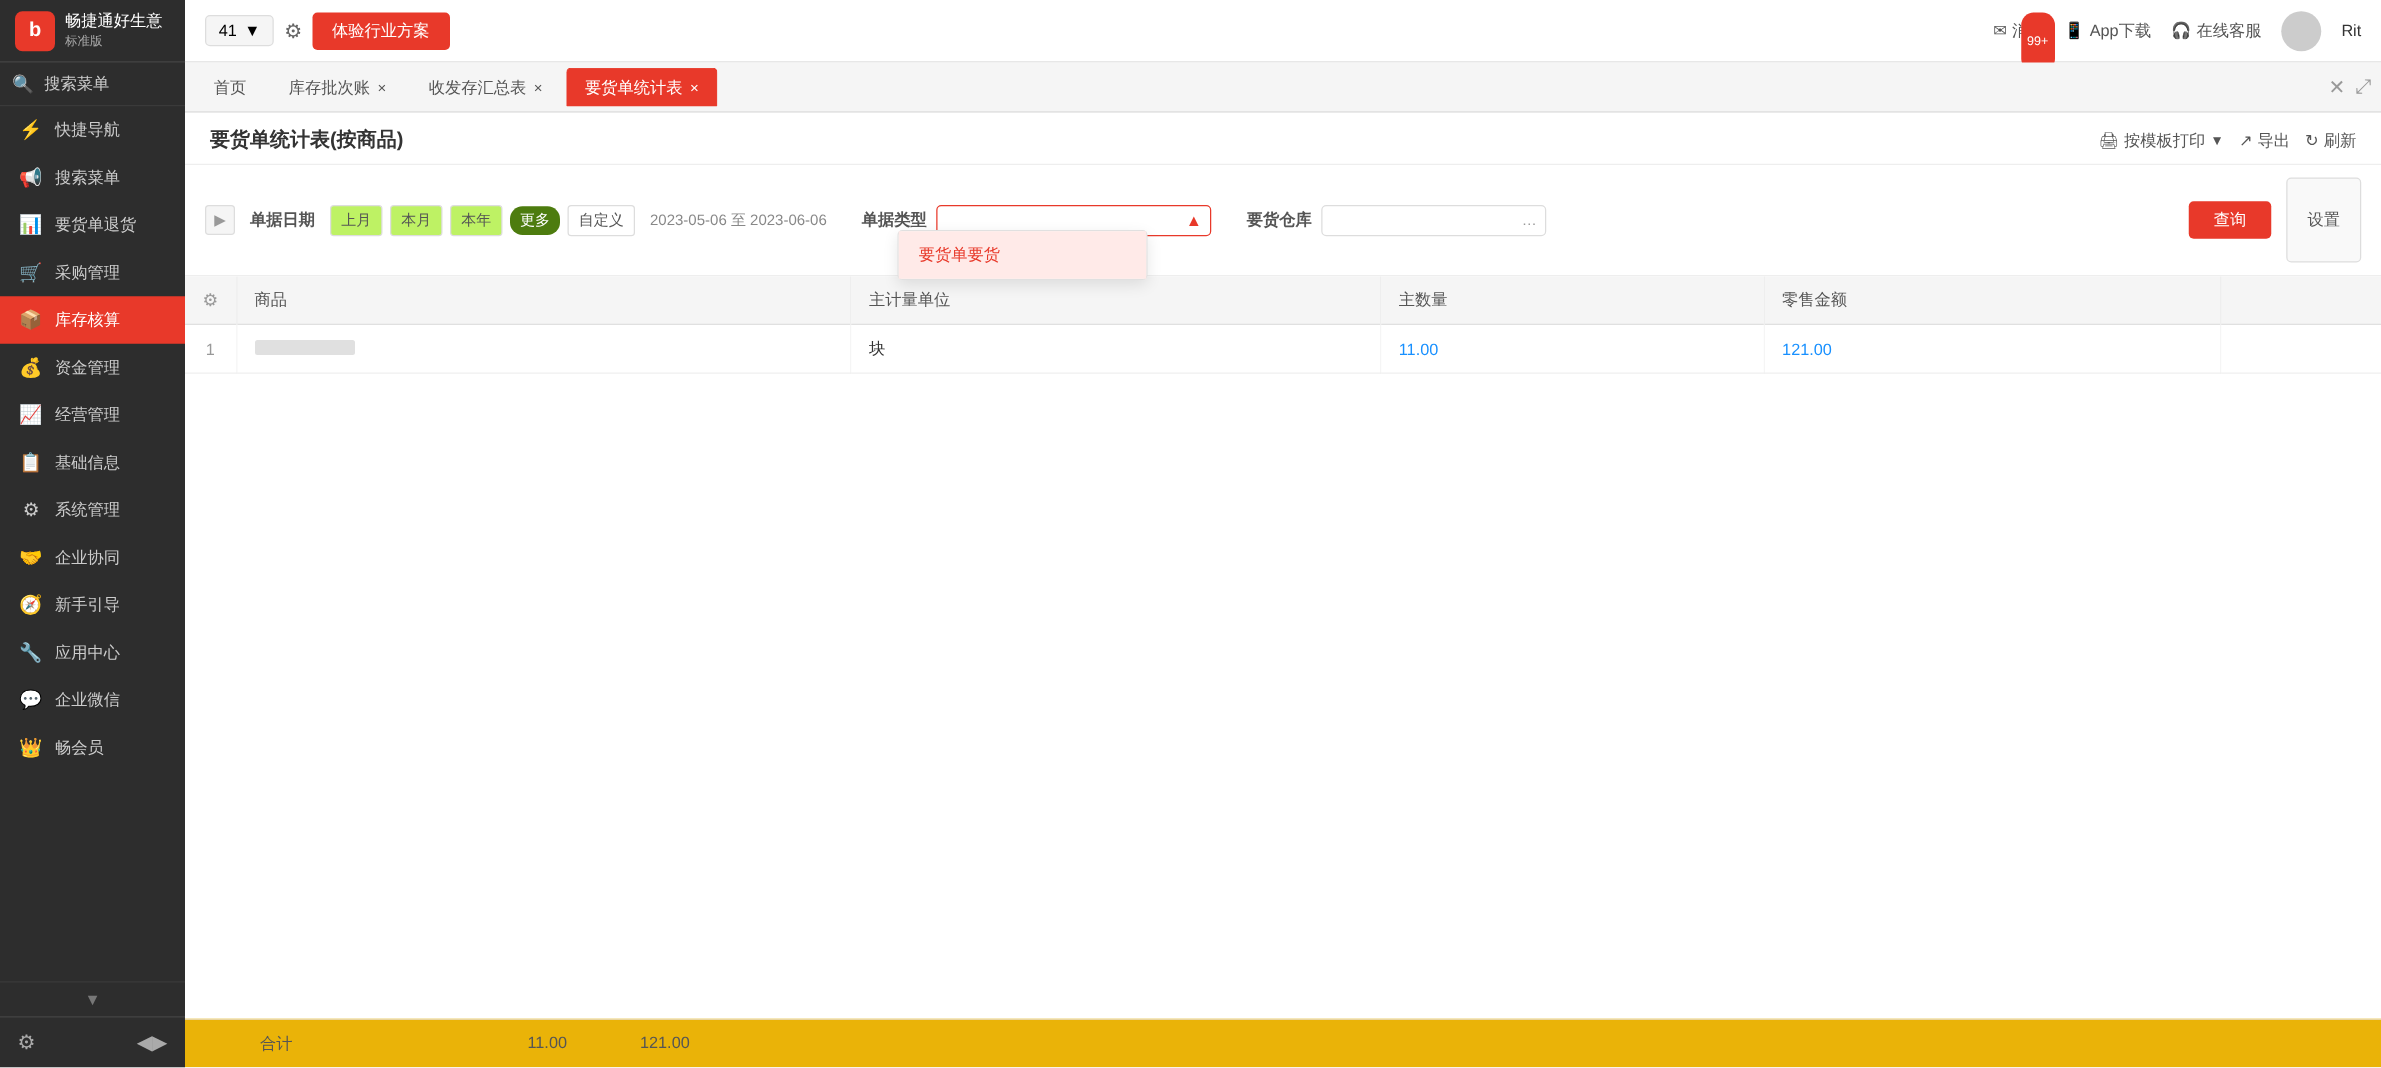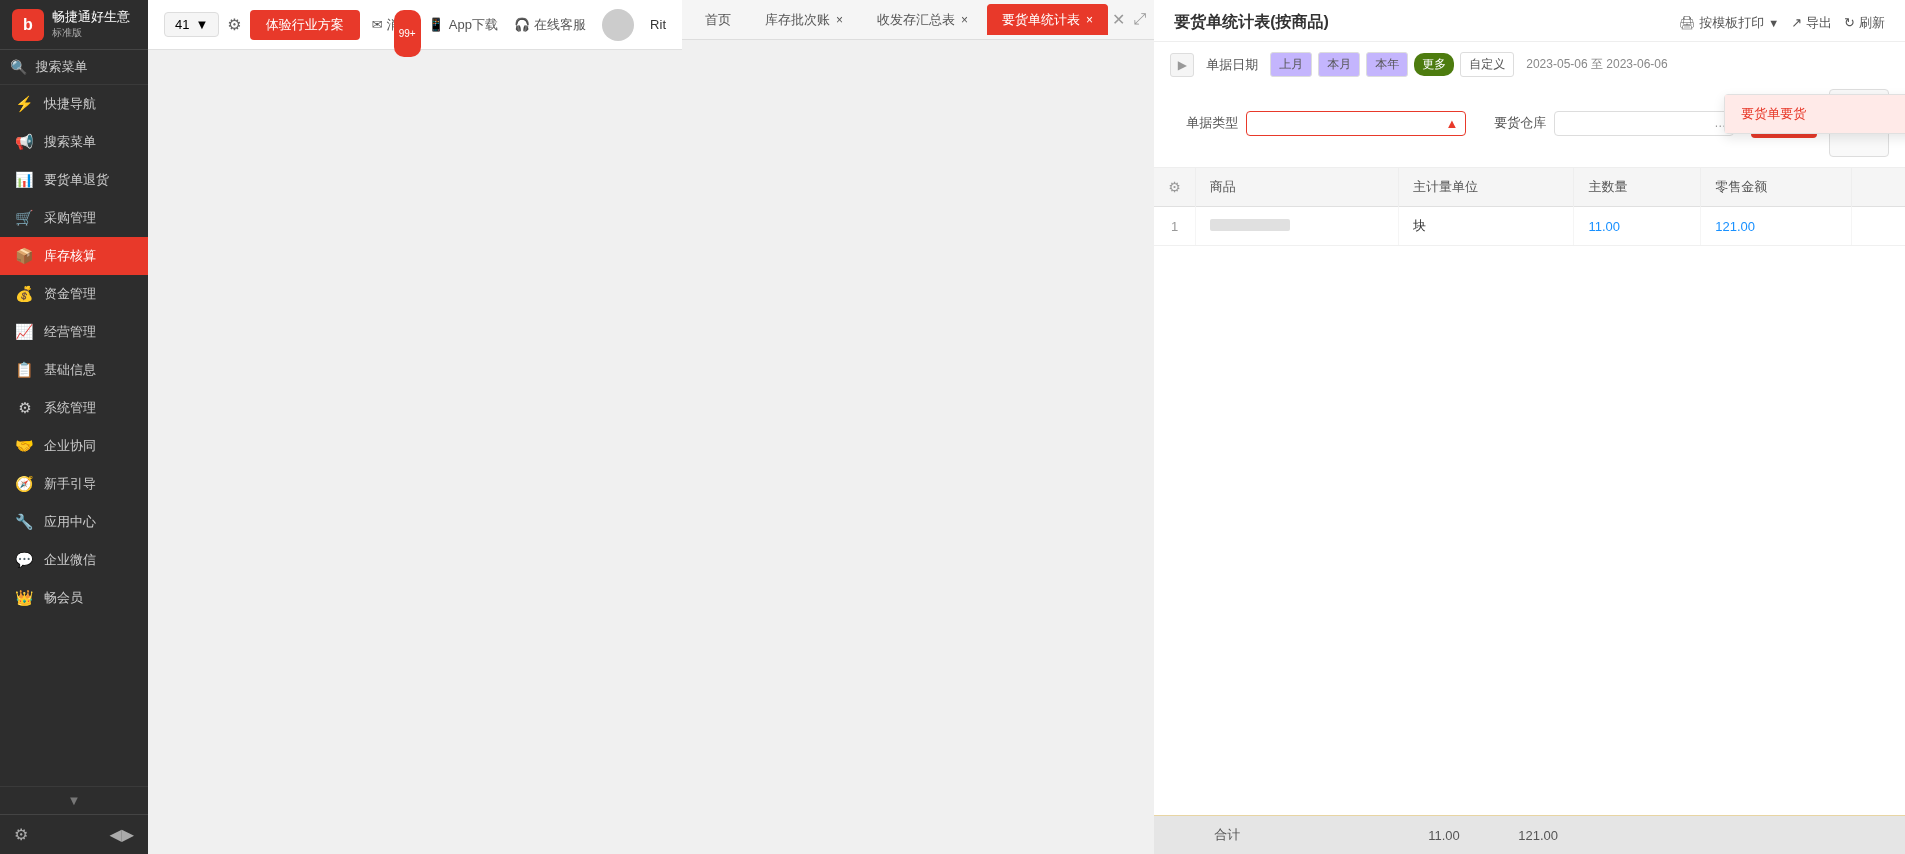--- a/index.html
+++ b/index.html
@@ -67,20 +67,21 @@
       justify-content: space-between;
       padding: 10px 14px;
       border-top: 1px solid #444;
     }
     .sidebar-bottom-icon { color: #aaa; font-size: 16px; cursor: pointer; }
 
     
     .main {
       flex: 1;
       display: flex;
+      flex-direction: column;
       height: 854px;
       overflow: hidden;
     }
 
     
     .topbar {
       height: 50px;
       background: #fff;
       border-bottom: 1px solid #e0e0e0;
       display: flex;
@@ -237,30 +238,30 @@
       background: #f5f5f5;
       border: 1px solid #ddd;
       border-radius: 3px;
       display: flex;
       align-items: center;
       justify-content: center;
       cursor: pointer;
       color: #999;
       font-size: 12px;
     }
-    .filter-label { color: #555; font-size: 13px; white-space: nowrap; }
+    .filter-label { color: #555; font-size: 13px; white-space: nowrap; font-weight: bold; }
     .filter-date-group {
       display: flex;
       align-items: center;
       gap: 6px;
     }
     .filter-date-btn {
       padding: 3px 8px;
       border: 1px solid #ddd;
-      background: #c4b5fd;
+      background: #bef264;
       border-radius: 3px;
       cursor: pointer;
       font-size: 12px;
       color: #555;
     }
     .filter-date-badge {
       padding: 3px 8px;
       background: #4d7c0f;
       color: white;
       border-radius: 10px;
@@ -391,24 +392,23 @@
       border-right: 1px solid #f5f5f5;
     }
     .data-table td:last-child { border-right: none; }
     .table-settings-col { width: 40px; text-align: center; }
     .col-settings-icon { color: #999; cursor: pointer; font-size: 14px; }
 
     .value-link { color: #1890ff; cursor: pointer; }
 
     
     .table-footer {
-      background: #e5e5e5;
+      background: #eab308;
       border-top: 1px solid #e8d5a3;
       display: flex;
-      align-items: center;
       padding: 10px 14px;
       font-size: 13px;
       color: #555;
     }
     .footer-label { width: 200px; padding-left: 46px; }
     .footer-qty { width: 120px; padding-left: 60px; }
     .footer-amount { width: 120px; padding-left: 30px; }
 
     
     .sidebar-nav::-webkit-scrollbar { width: 3px; }

